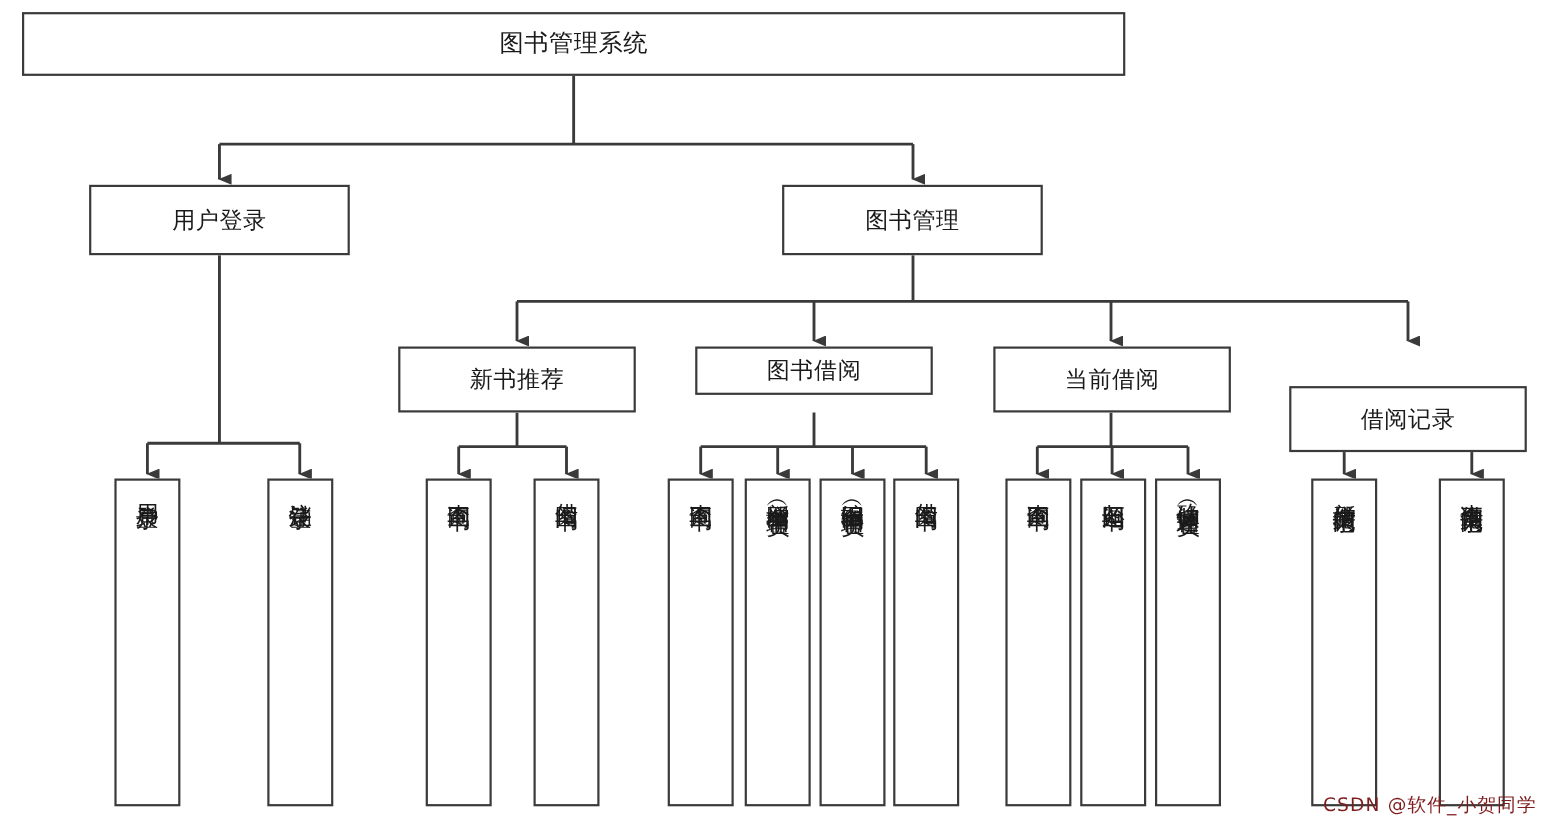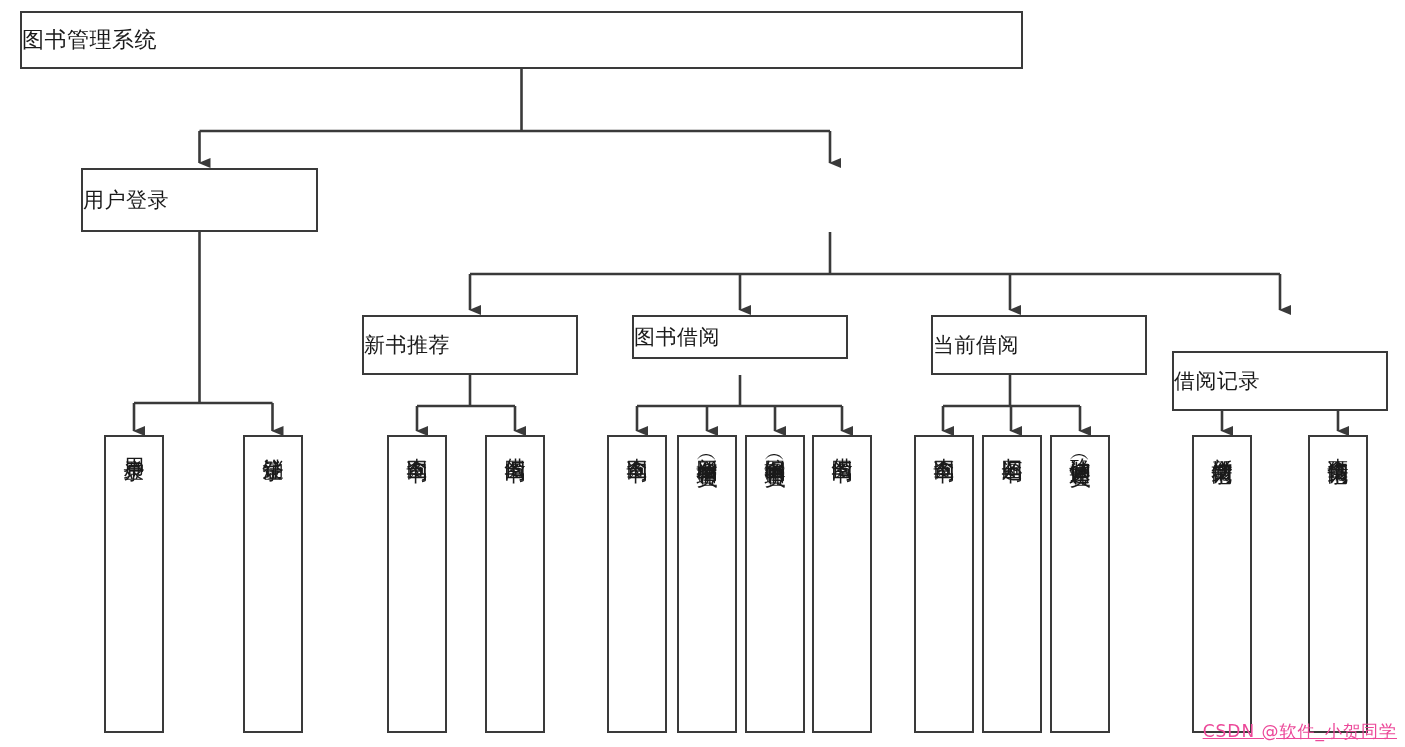--- a/index.html
+++ b/index.html
@@ -27,21 +27,21 @@
     width: 1405px;
     height: 747px;
   }
   .node-box {
     position: absolute;
     box-sizing: border-box;
     border: 2.5px solid #3a3a3a;
     background: #ffffff;
     display: flex;
     align-items: center;
-    justify-content: flex-start;
+    justify-content: center;
     overflow: hidden;
   }
   .node-label {
     color: #1a1a1a;
     font-size: 21px;
     line-height: 1.15;
     letter-spacing: 0.5px;
     white-space: nowrap;
     text-align: center;
   }
@@ -65,25 +65,24 @@
     line-height: 1.05;
     letter-spacing: 1.5px;
     white-space: normal;
     max-height: 100%;
   }
   .watermark {
     position: absolute;
     right: 8px;
     bottom: 4px;
     font-size: 17px;
-    color: #ec4899;
+    color: #7f1d1d;
     letter-spacing: 1px;
     white-space: nowrap;
     pointer-events: none;
-    text-decoration: underline;
   }
 </style>
 </head>
 <body>
 
 <div id="diagram-root">
 
   <svg class="diagram-canvas" viewBox="0 0 1405 747">
     <defs>
       <marker id="arrowhead" markerWidth="10" markerHeight="12" refX="5" refY="11" orient="auto" markerUnits="userSpaceOnUse">
@@ -136,28 +135,31 @@
     </g>
   </svg>
 
   <div class="node-box root horizontal" style="left:20px; top:11px; width:1003px; height:58px;">
     <span class="node-label">图书管理系统</span>
   </div>
 
   <div class="node-box horizontal" style="left:81px; top:168px; width:237px; height:64px;">
     <span class="node-label">用户登录</span>
   </div>
+  <div class="node-box horizontal" style="left:711px; top:168px; width:237px; height:64px;">
+    <span class="node-label">图书管理</span>
+  </div>
 
   <div class="node-box horizontal" style="left:362px; top:315px; width:216px; height:60px;">
     <span class="node-label">新书推荐</span>
   </div>
   <div class="node-box horizontal" style="left:632px; top:315px; width:216px; height:44px;">
     <span class="node-label">图书借阅</span>
   </div>
-  <div class="node-box horizontal" style="left:903px; top:315px; width:216px; height:60px;margin-left:28px;">
+  <div class="node-box horizontal" style="left:903px; top:315px; width:216px; height:60px;">
     <span class="node-label">当前借阅</span>
   </div>
   <div class="node-box horizontal" style="left:1172px; top:315px; width:216px; height:60px;margin-top:36px;">
     <span class="node-label">借阅记录</span>
   </div>
 
   <div class="node-box vertical" style="left:104px; top:435px; width:60px; height:298px;">
     <span class="node-label">用户登录</span>
   </div>
   <div class="node-box vertical" style="left:243px; top:435px; width:60px; height:298px;">

